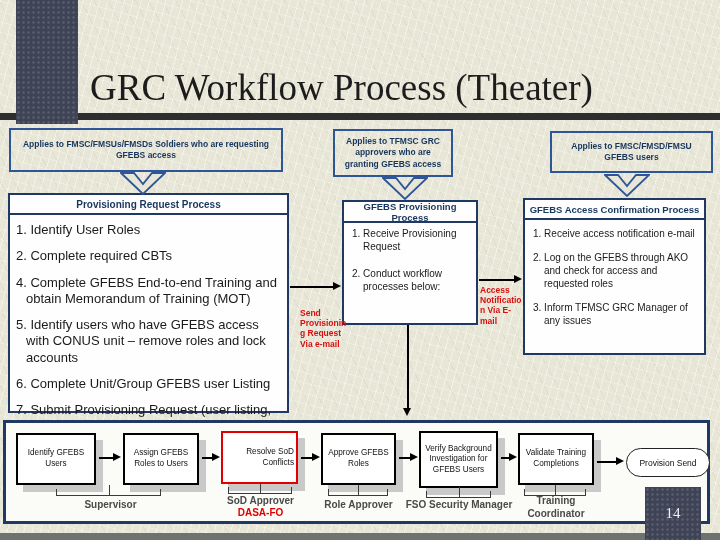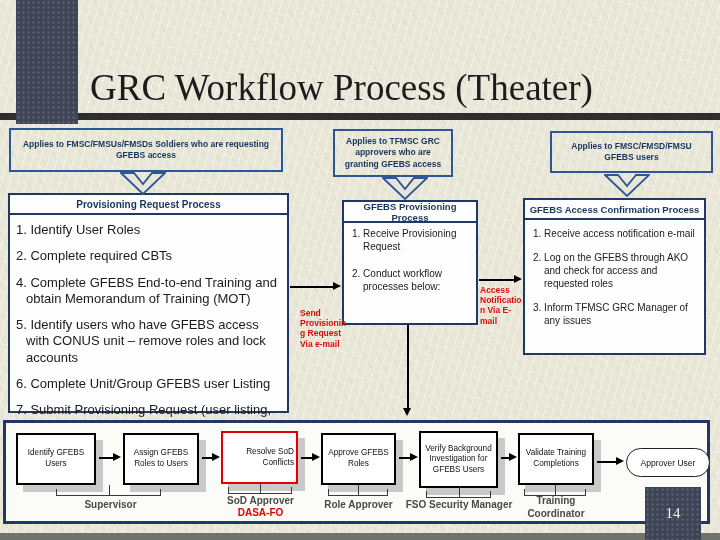--- a/index.html
+++ b/index.html
@@ -139,21 +139,21 @@
   <div class="varrow" style="left:407px;top:325px;height:84px;"></div>
 
   <div class="panel">
 
     <div class="step" style="left:10px;top:10px;width:80px;height:52px;">Identify GFEBS Users</div>
     <div class="step" style="left:117px;top:10px;width:76px;height:52px;">Assign GFEBS Roles to Users</div>
     <div class="step red" style="left:215px;top:8px;width:77px;height:53px;">Resolve SoD Conflicts</div>
     <div class="step" style="left:315px;top:10px;width:75px;height:52px;">Approve GFEBS Roles</div>
     <div class="step" style="left:413px;top:8px;width:79px;height:57px;">Verify Background Investigation for GFEBS Users</div>
     <div class="step" style="left:512px;top:10px;width:76px;height:52px;">Validate Training Completions</div>
-    <div class="stadium" style="left:620px;top:25px;width:84px;height:29px;">Approver User</div>
+    <div class="stadium" style="left:620px;top:25px;width:84px;height:29px;">Provision Send</div>
 
     <div class="harrow" style="left:93px;top:34px;width:15px;"></div>
     <div class="harrow" style="left:196px;top:34px;width:11px;"></div>
     <div class="harrow" style="left:295px;top:34px;width:12px;"></div>
     <div class="harrow" style="left:393px;top:34px;width:12px;"></div>
     <div class="harrow" style="left:495px;top:34px;width:9px;"></div>
     <div class="harrow" style="left:591px;top:38px;width:20px;"></div>
 
     <div class="bracket" style="left:50px;top:66px;width:105px;"></div>
     <div class="bracket" style="left:222px;top:64px;width:64px;"></div>

